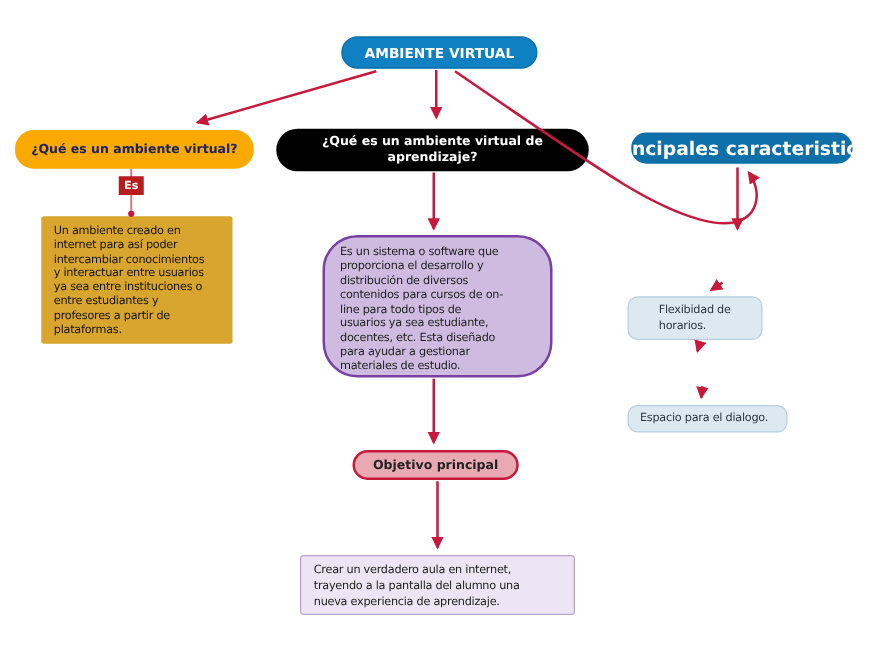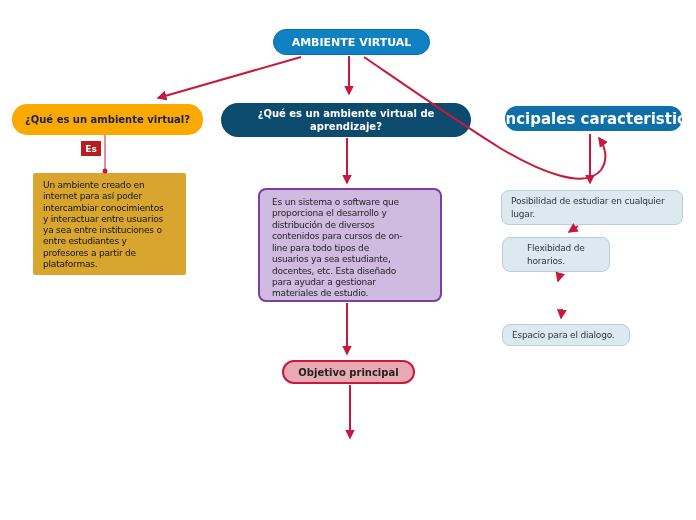--- a/index.html
+++ b/index.html
@@ -17,58 +17,58 @@
   .pill-root{
     left:273px;top:29px;width:157px;height:26px;border-radius:13px;
     background:#0f81c2;border:1px solid #0a6da7;color:#ffffff;font-size:11px;
   }
   .pill-q-virtual{
     left:12px;top:104px;width:191px;height:31px;border-radius:15px;
     background:#f9a900;color:#1d2260;font-size:10px;
   }
   .pill-q-ava{
     left:221px;top:103px;width:250px;height:34px;border-radius:17px;
-    background:#0c4a6e;color:#ffffff;font-size:10px;line-height:1.35;white-space:pre-line;
+    background:#000000;color:#ffffff;font-size:10px;line-height:1.35;white-space:pre-line;
   }
   .pill-caract{
     left:505px;top:106px;width:177px;height:25px;border-radius:12px;
     background:#0e6fa9;color:#ffffff;font-size:15px;
   }
   .pill-objetivo{
     left:282px;top:360px;width:133px;height:24px;border-radius:12px;
     background:#e9a9b2;border:2px solid #c8193c;color:#222222;font-size:10px;
   }
   .box{white-space:pre;letter-spacing:-0.2px;}
   .box-virtual-def{
     left:33px;top:173px;width:153px;height:102px;border-radius:2px;
     background:#d8a52e;color:#141414;font-size:9px;line-height:1.25;
     padding:7px 10px;
   }
   .box-ava-def{
-    left:258px;top:188px;width:184px;height:114px;border-radius:8px;
+    left:258px;top:188px;width:184px;height:114px;border-radius:28px;
     background:#cebbdf;border:2px solid #7a3fa2;color:#1e1e1e;
     font-size:9px;line-height:1.27;padding:7px 12px;
   }
   .box-objetivo-def{
     left:240px;top:444px;width:220px;height:48px;border-radius:3px;
     background:#ede5f3;border:1px solid #b9a6cc;color:#222222;
     font-size:9px;line-height:1.42;padding:5px 10px;
   }
   .feature{
     background:#dde9f1;border:1.5px solid #b6cedd;border-radius:8px;
     color:#2c3640;font-size:9px;line-height:1.35;white-space:pre;
     letter-spacing:-0.2px;display:flex;align-items:center;padding:0 9px;
   }
   .feature-1{left:501px;top:190px;width:182px;height:35px;}
   .feature-2{left:502px;top:237px;width:108px;height:35px;padding-left:24px;}
   .feature-3{left:501px;top:286px;width:122px;height:22px;}
   .feature-4{left:502px;top:324px;width:128px;height:22px;}
   svg.edges{position:absolute;left:0;top:0;z-index:3;pointer-events:none;}
   .edge-label{
-    position:absolute;left:81px;top:141px;width:20px;height:15px;z-index:4;
+    position:absolute;left:95px;top:141px;width:20px;height:15px;z-index:4;
     background:#b91c1c;color:#ffffff;font-size:9px;font-weight:bold;
     display:flex;align-items:center;justify-content:center;
   }
 </style>
 </head>
 <body>
 
 <div class="stage">
 
   <div class="node pill pill-root">AMBIENTE VIRTUAL</div>
@@ -94,23 +94,24 @@
 distribución de diversos
 contenidos para cursos de on-
 line para todo tipos de
 usuarios ya sea estudiante,
 docentes, etc. Esta diseñado
 para ayudar a gestionar
 materiales de estudio.</div>
 
   <div class="node pill pill-objetivo">Objetivo principal</div>
 
+  <div class="node box box-objetivo-def">Crear un verdadero aula en internet,
+trayendo a la pantalla del alumno una
+nueva experiencia de aprendizaje.</div>
 
-  <div class="node feature feature-1">Posibilidad de estudiar en cualquier
-lugar.</div>
 
   <div class="node feature feature-2">Flexibidad de
 horarios.</div>
 
 
   <div class="node feature feature-4">Espacio para el dialogo.</div>
 
   <svg class="edges" width="696" height="520" viewBox="0 0 696 520">
     <defs>
       <marker id="arrowhead" markerUnits="userSpaceOnUse" markerWidth="14" markerHeight="14" refX="8.5" refY="5" orient="auto">

